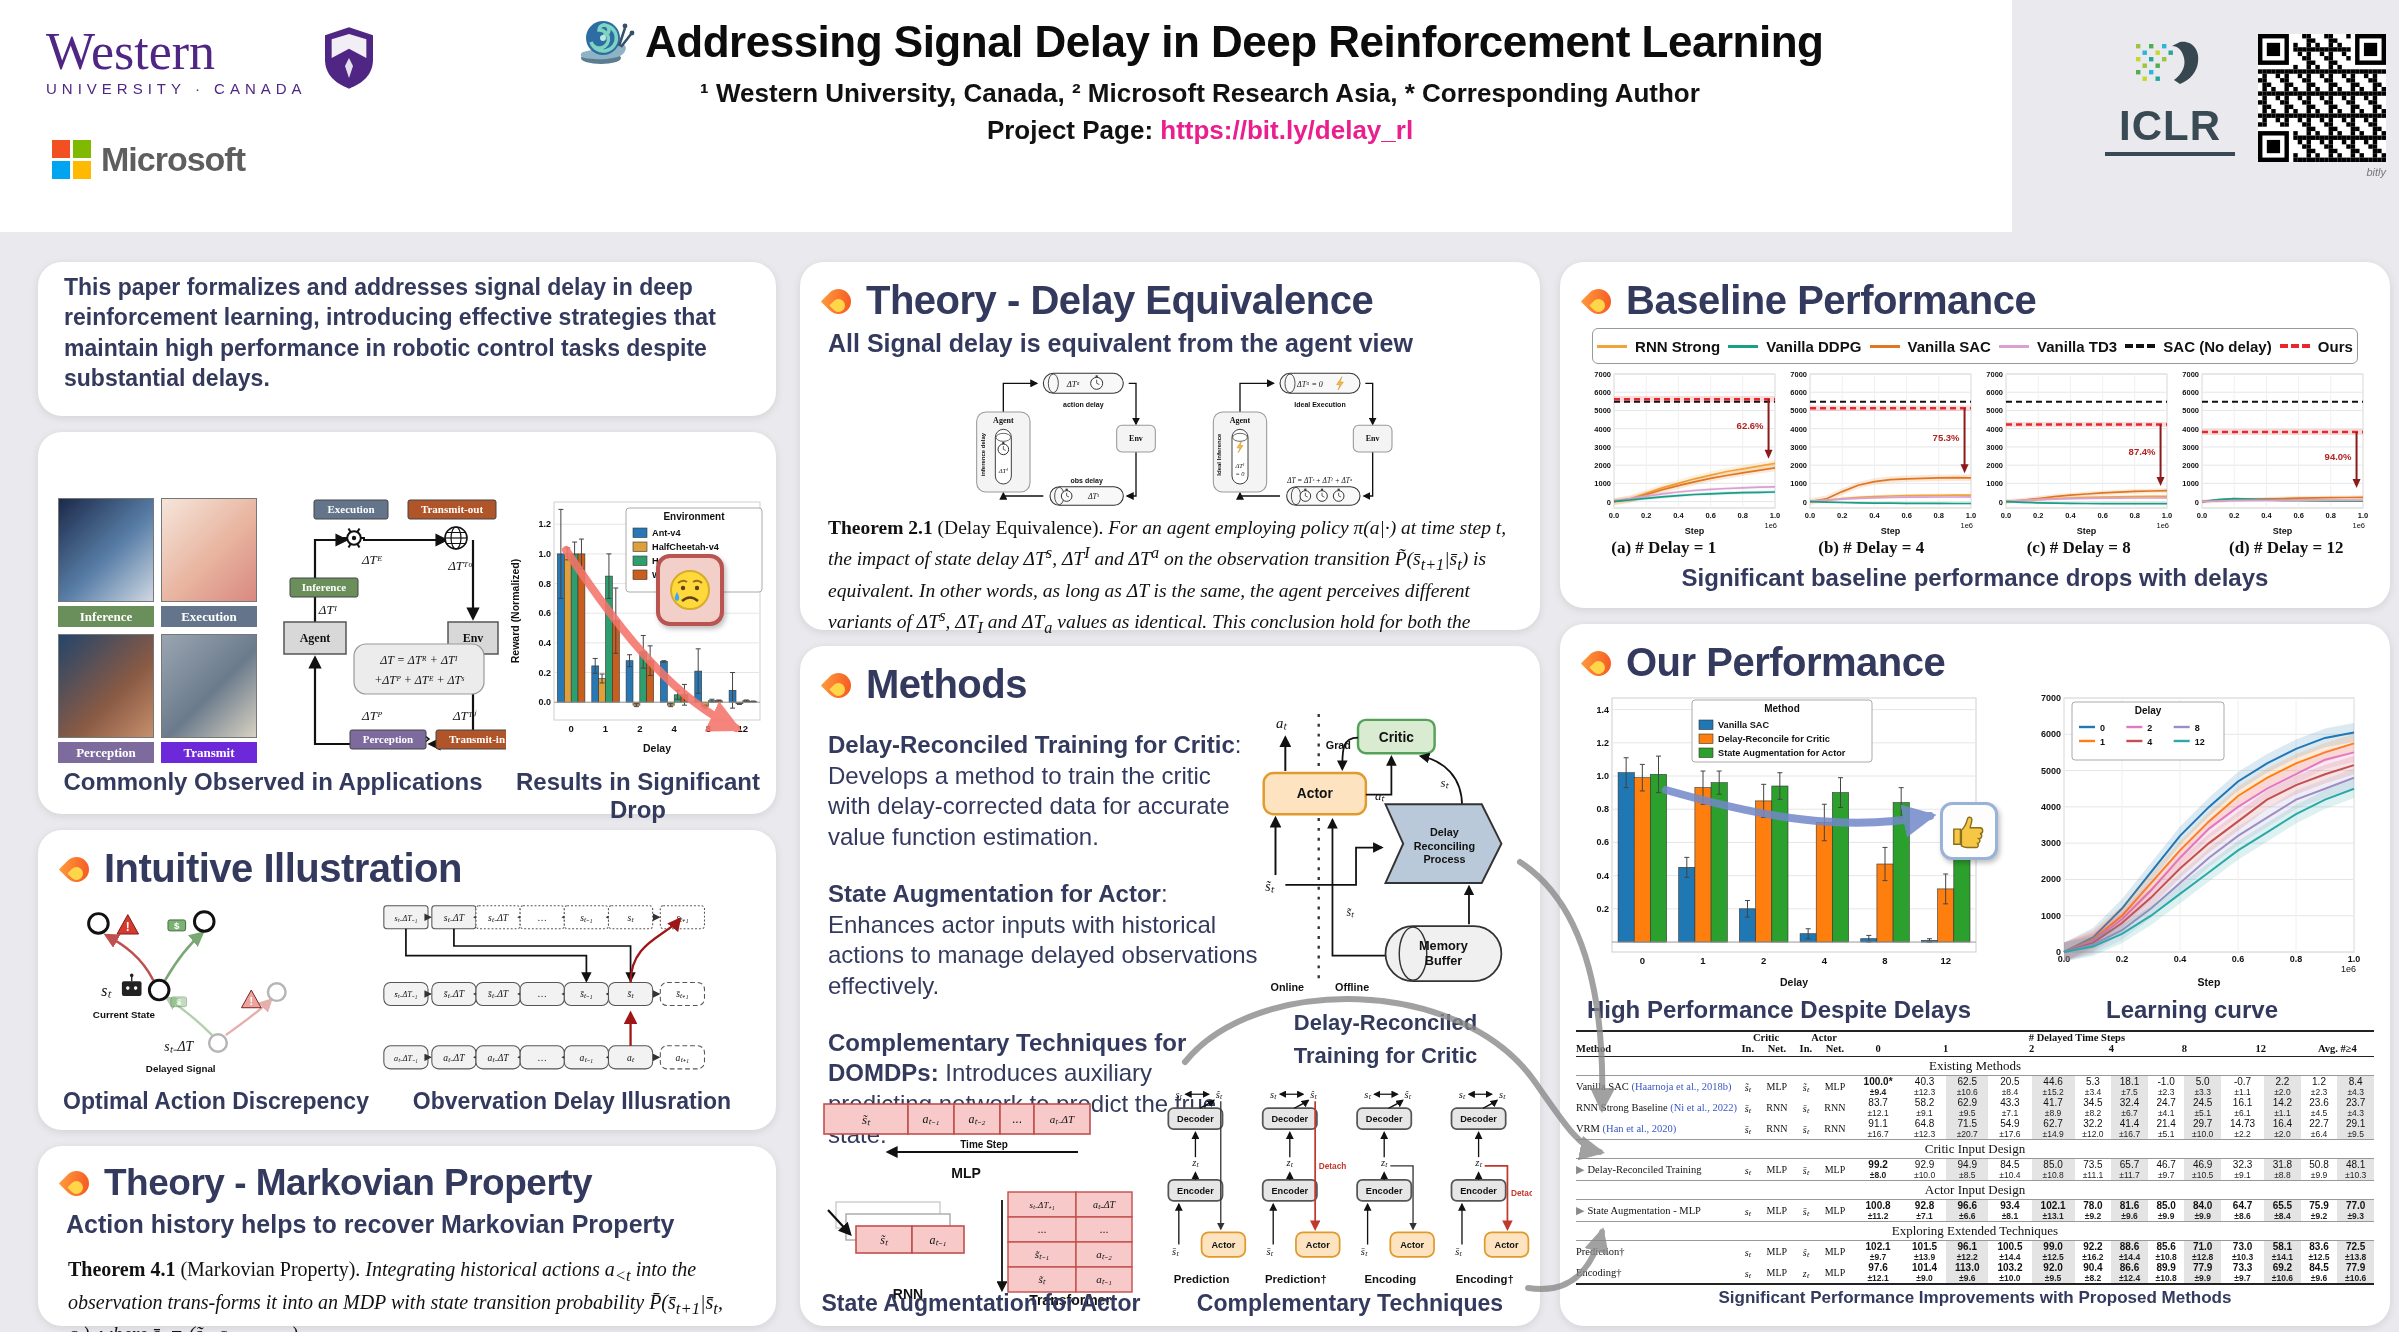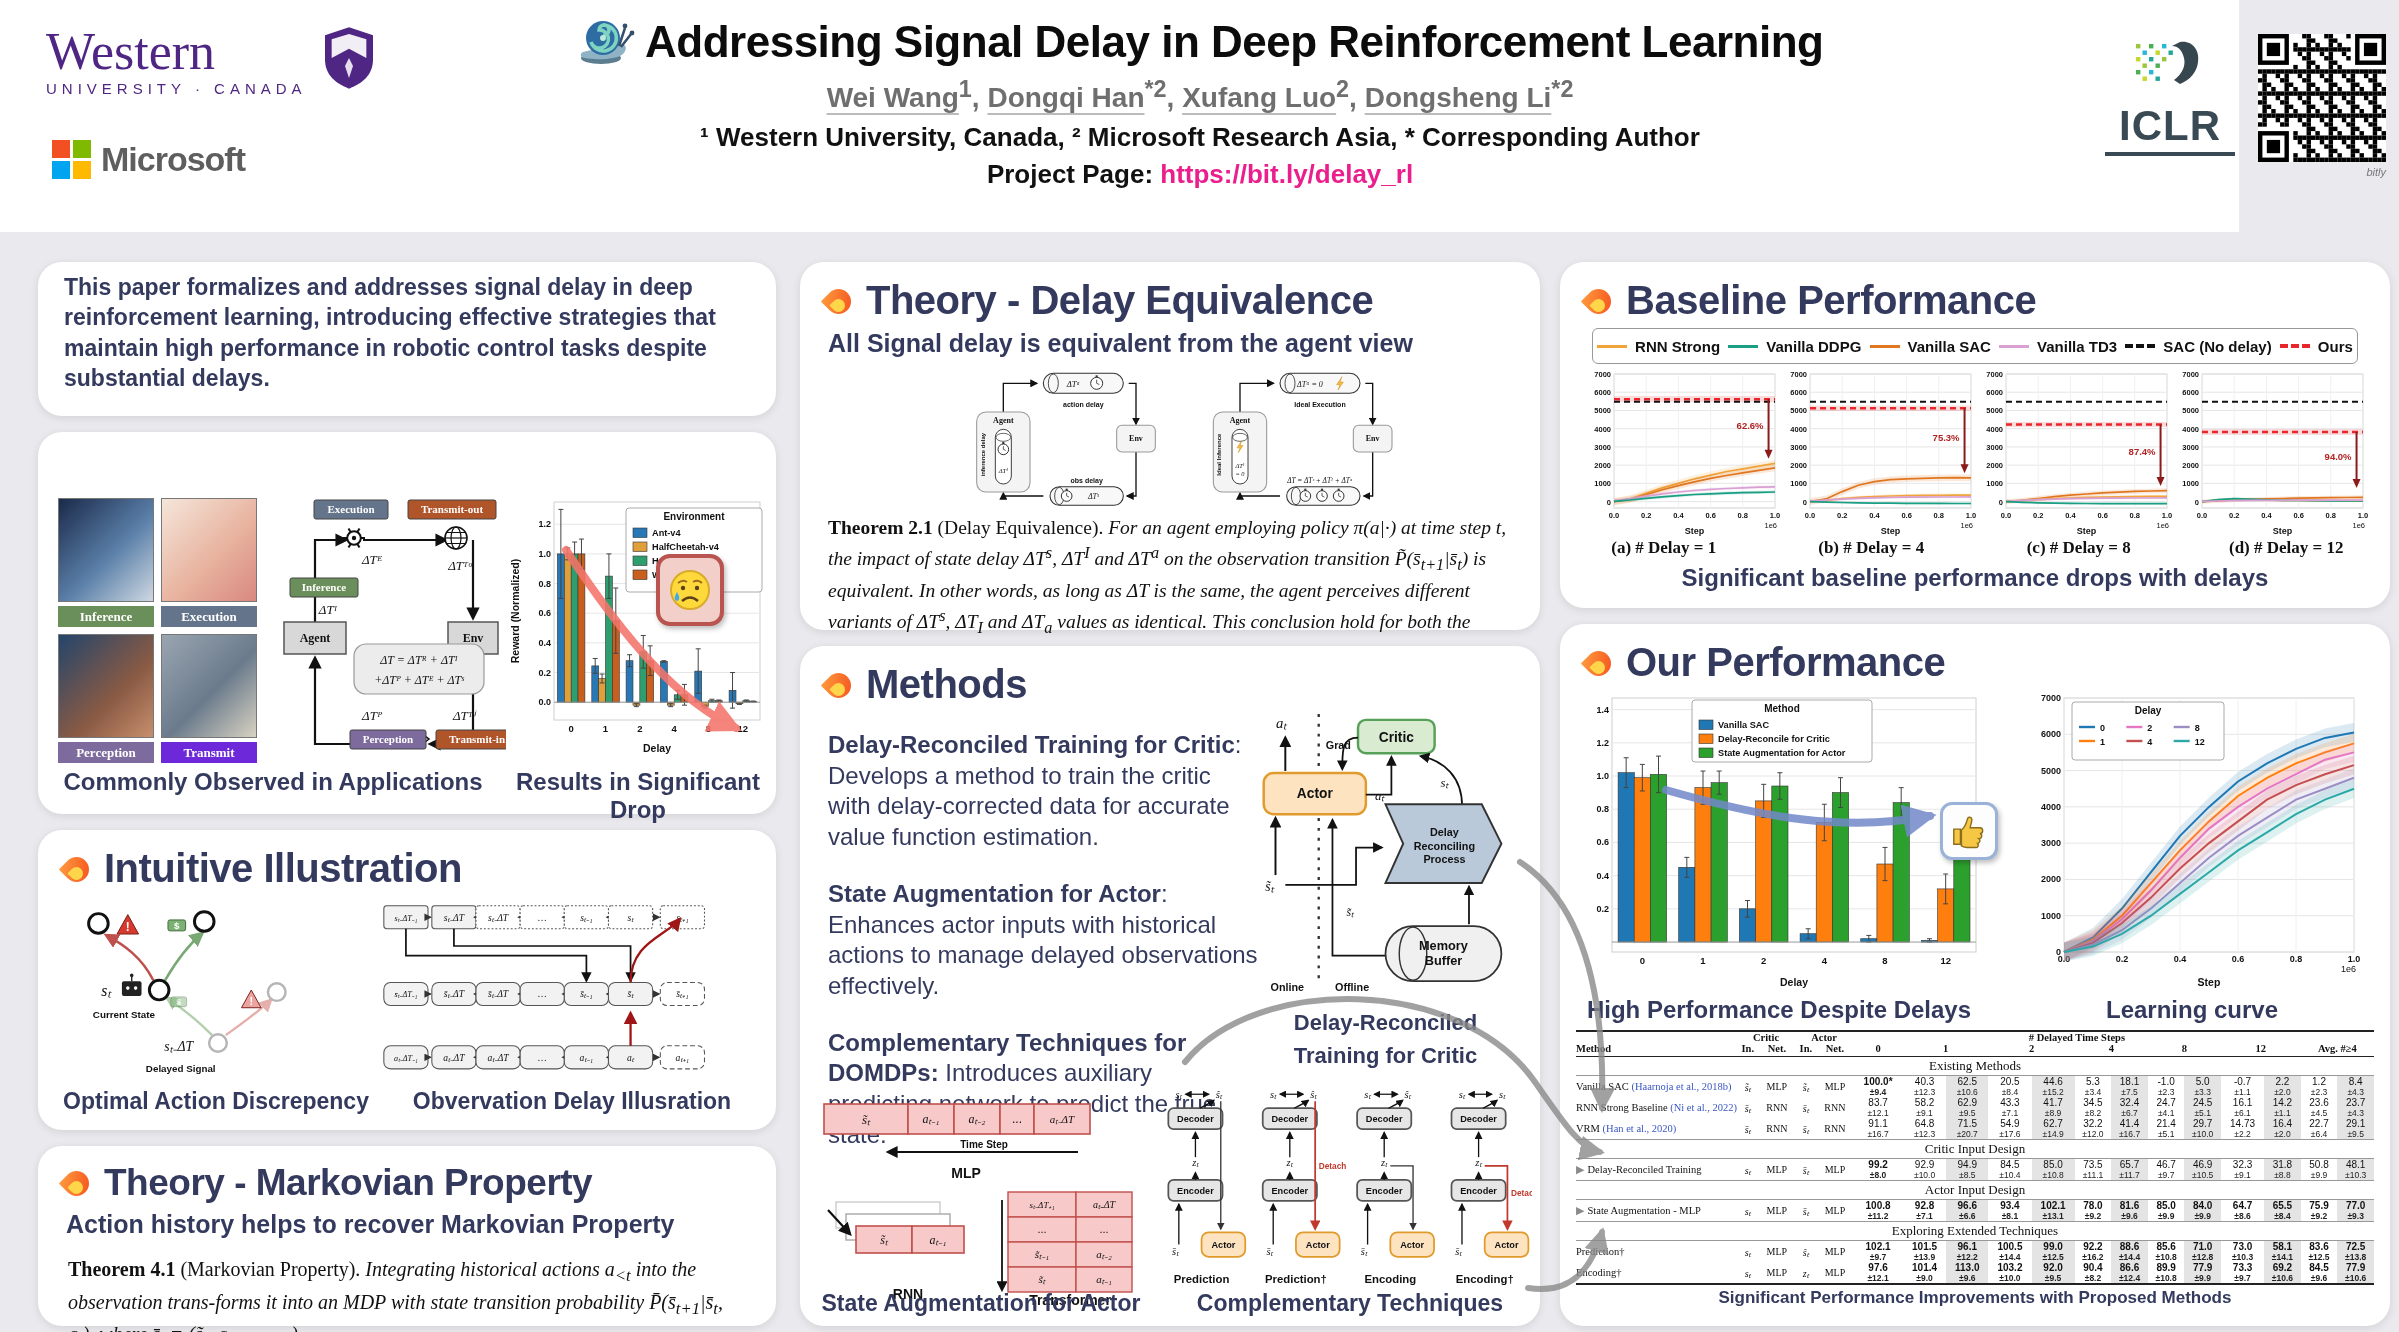--- a/index.html
+++ b/index.html
@@ -1,18 +1,18 @@
 <!DOCTYPE html>
 <html><head>
 <meta charset="utf-8">
 <style>
   * { margin:0; padding:0; box-sizing:border-box; }
   html,body { width:2399px; height:1332px; }
   body { background:#eaeaee; font-family:"Liberation Sans",sans-serif; position:relative; overflow:hidden; }
-  .header { position:absolute; left:0; top:0; width:2239px; height:232px; background:#ffffff; }
+  .header { position:absolute; left:0; top:0; width:2012px; height:232px; background:#ffffff; }
   .title-block { position:absolute; left:470px; top:14px; width:1460px; text-align:center; }
   .poster-title { font-size:44px; font-weight:bold; color:#0c0c0c; letter-spacing:-0.5px; display:inline-block; vertical-align:middle; }
   .snail { display:inline-block; vertical-align:middle; margin-right:6px; }
   .authors { font-size:28px; font-weight:bold; color:#6f6f6f; margin-top:6px; }
   .authors .au { text-decoration:underline; text-decoration-color:#bbb; text-underline-offset:6px; }
   .affil { font-size:26px; font-weight:bold; color:#111; margin-top:8px; }
   .project { font-size:26px; font-weight:bold; color:#111; margin-top:6px; }
   .project a { color:#ea1e8c; text-decoration:none; }
   .western { position:absolute; left:46px; top:26px; }
   .western-text { display:inline-block; vertical-align:top; }
@@ -103,21 +103,20 @@
             <circle cx="26" cy="24" r="17" fill="#2d6da3"></circle>
             <path d="M26,24 m0,-13 a13,13 0 1,1 -12,17 a9,9 0 1,0 8,-12 a5,5 0 1,1 4,5" fill="none" stroke="#7fd4c1" stroke-width="3.5"></path>
             <circle cx="26" cy="24" r="3" fill="#bde8dd"></circle>
             <path d="M42,32 L48,14 M44,33 L54,20" stroke="#35506b" stroke-width="2.5" fill="none"></path>
             <circle cx="48" cy="12" r="2.4" fill="#35506b"></circle>
             <circle cx="55" cy="19" r="2.4" fill="#35506b"></circle>
           </svg>
       </span>
       <span class="poster-title">Addressing Signal Delay in Deep Reinforcement Learning</span>
     </div>
-    <div class="authors"><span class="au">Wei Wang</span><sup>1</sup>, <span class="au">Dongqi Han</span><sup>*2</sup>, <span class="au">Xufang Luo</span><sup>2</sup>, <span class="au">Dongsheng Li</span><sup>*2</sup></div>
     <div class="affil">¹ Western University, Canada, ² Microsoft Research Asia, * Corresponding Author</div>
     <div class="project">
       <span>Project Page:</span>
       <a href="#">https://bit.ly/delay_rl</a>
     </div>
   </div>
   <div class="iclr">
     <svg width="96" height="62" viewBox="0 0 96 62">
       <path d="M58,6 C70,4 78,14 76,26 C75,36 68,44 58,48 L52,44 C60,38 64,30 62,22 C60,14 56,10 50,10 Z" fill="#37474f"></path>
       <g id="iclr-dots">

